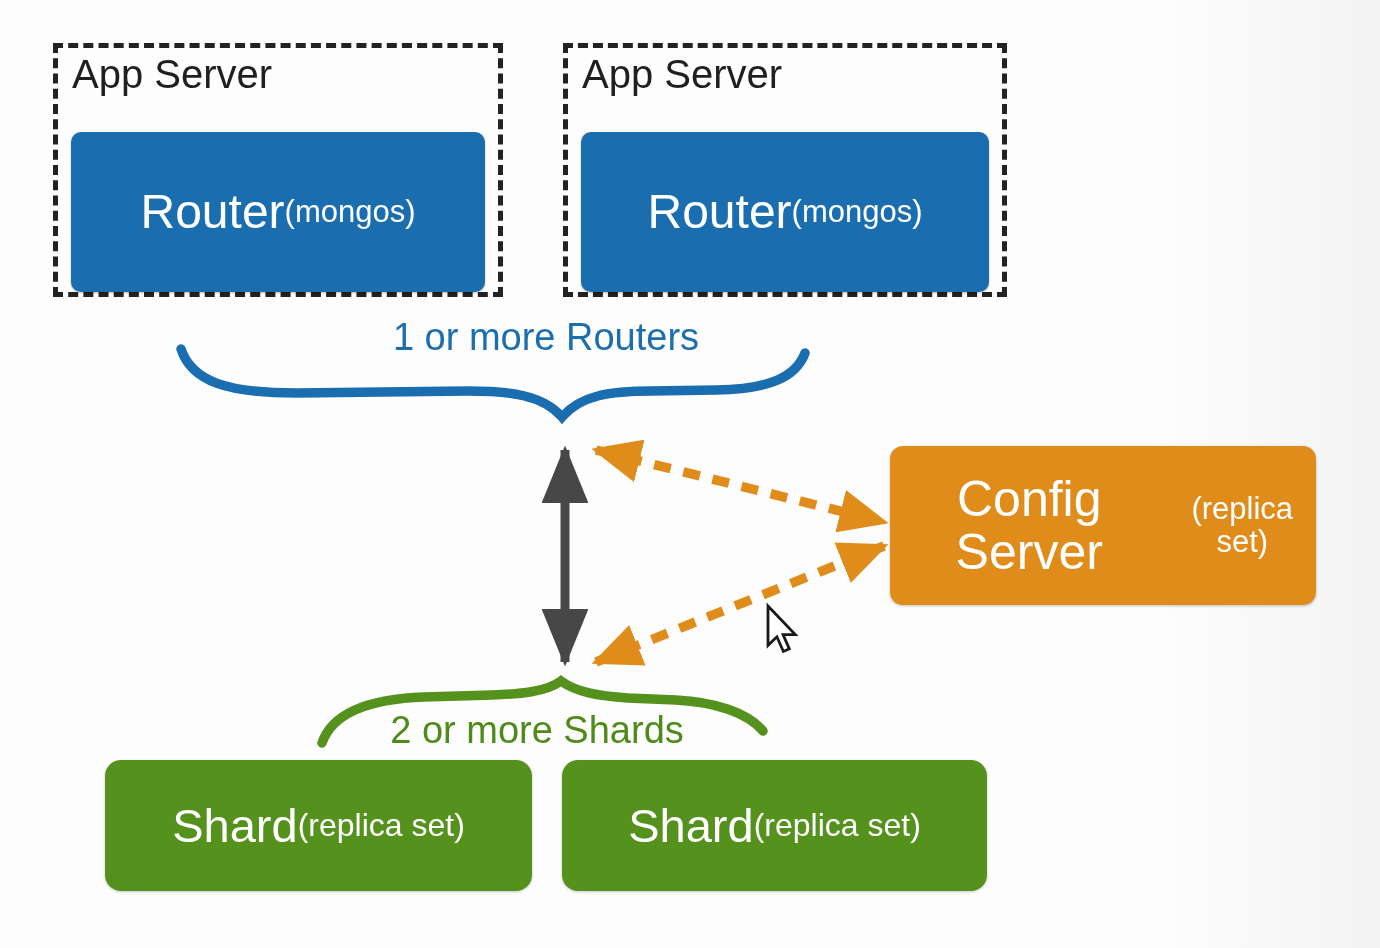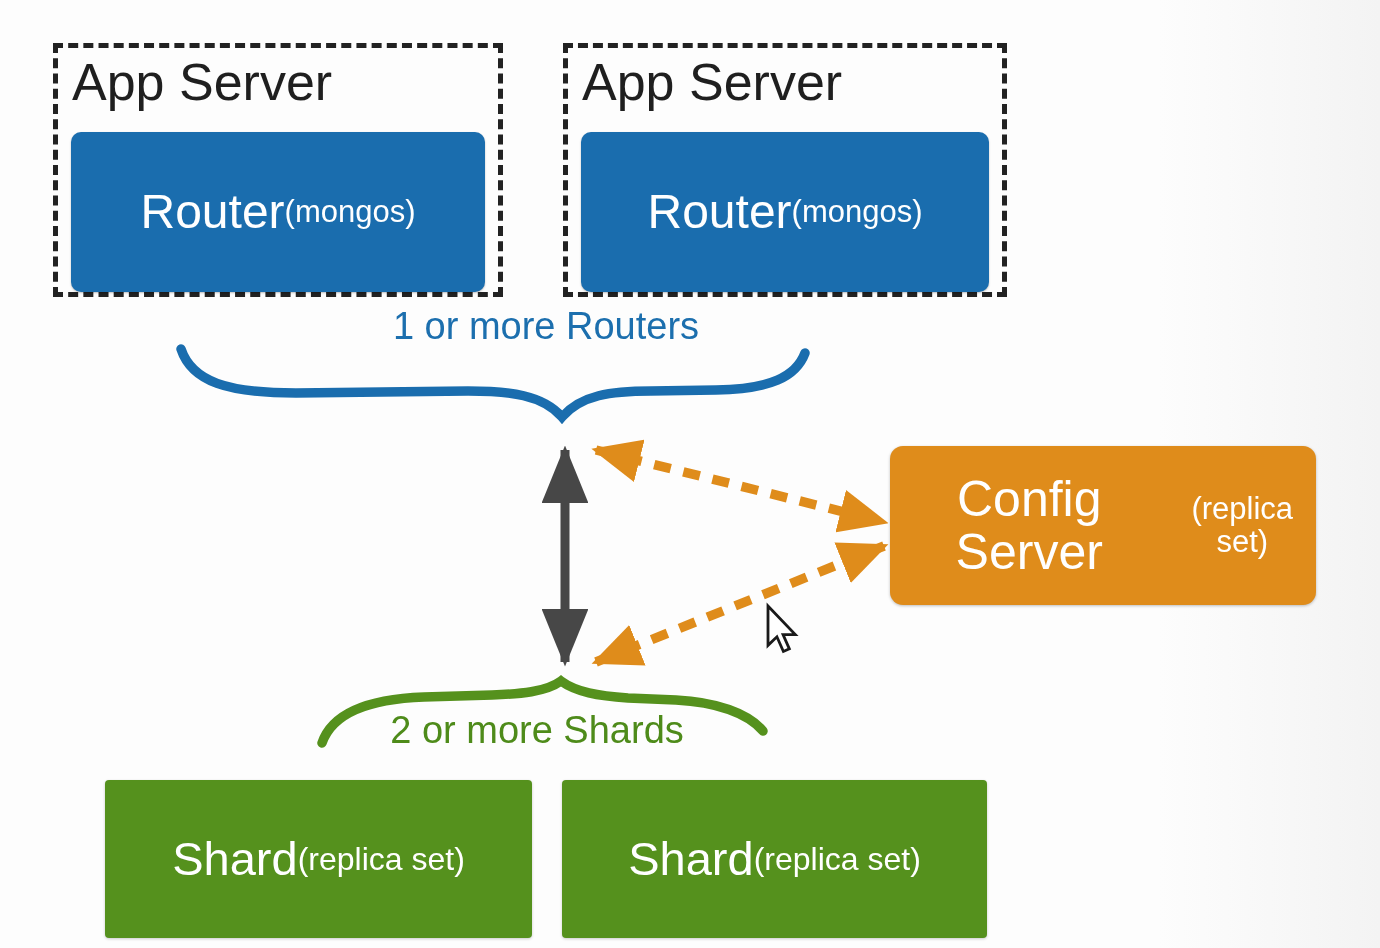--- a/index.html
+++ b/index.html
@@ -16,21 +16,21 @@
   
   .app-group{
     position:absolute;
     border:5px dashed #222222;
     box-sizing:border-box;
     background:transparent;
   }
   .app-group .group-label{
     position:absolute;
     left:14px;top:4px;
-    font-size:52px;
+    font-size:40px;
     color:#1f1f1f;
     letter-spacing:0px;
     white-space:nowrap;
   }
   #app-group-1{left:53px;top:43px;width:450px;height:254px;}
   #app-group-2{left:563px;top:43px;width:444px;height:254px;}
 
   
   .node{
     position:absolute;
@@ -51,36 +51,36 @@
   #config-node{
     left:890px;top:446px;width:426px;height:159px;
     background:#df8c1b;
     border-radius:13px;
     box-shadow:0 1px 3px rgba(0,0,0,0.25);
   }
   #config-node .node-title{font-size:50px;}
   #config-node .node-subtitle{font-size:31px;margin-top:0px;}
   .shard-node{
     background:#55911d;
-    border-radius:4px;
-    top:780px;height:158px;
+    border-radius:16px;
+    top:760px;height:131px;
     box-shadow:0 1px 3px rgba(0,0,0,0.2);
   }
   #shard-node-1{left:105px;width:427px;}
   #shard-node-2{left:562px;width:425px;}
   .shard-node .node-title{font-size:47px;}
   .shard-node .node-subtitle{font-size:32px;}
 
   
   .brace-label{
     position:absolute;
     width:420px;text-align:center;
     font-size:38px;white-space:nowrap;
   }
-  #routers-label{left:336px;top:305px;color:#1c6fae;}
+  #routers-label{left:336px;top:316px;color:#1c6fae;}
   #shards-label{left:327px;top:709px;color:#4e8b1a;}
 
   
   #overlay{
     position:absolute;left:0;top:0;
     width:1380px;height:948px;
     pointer-events:none;
     z-index:5;
   }
 </style>

